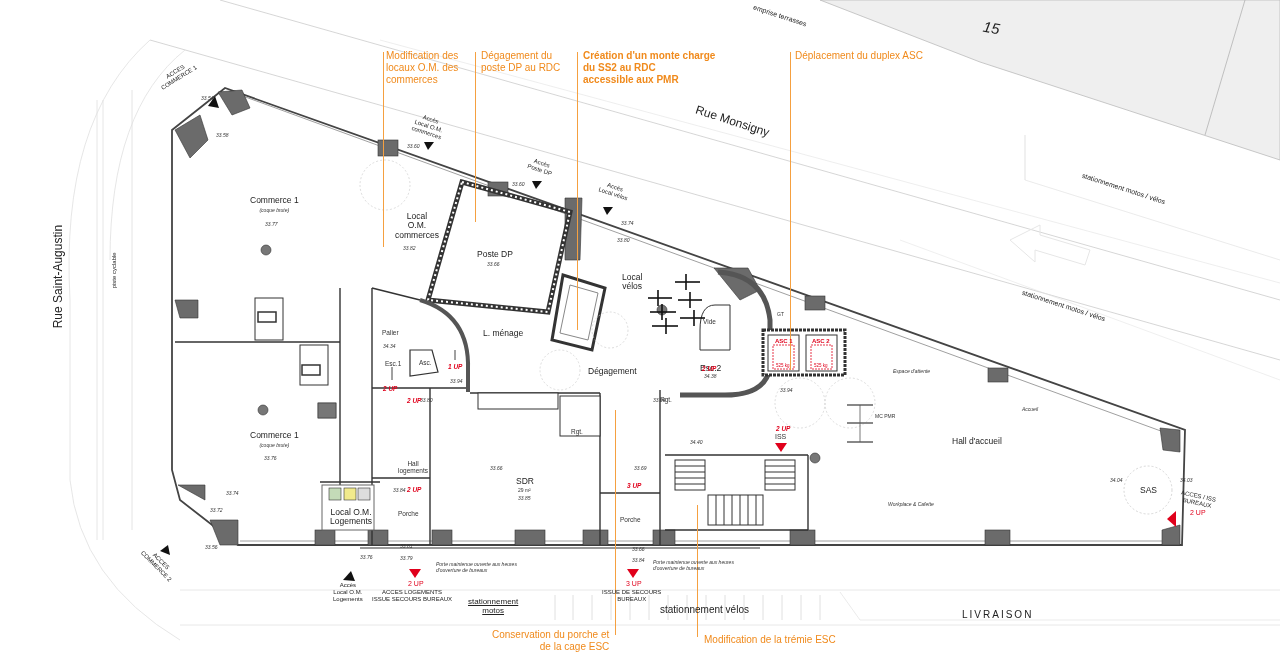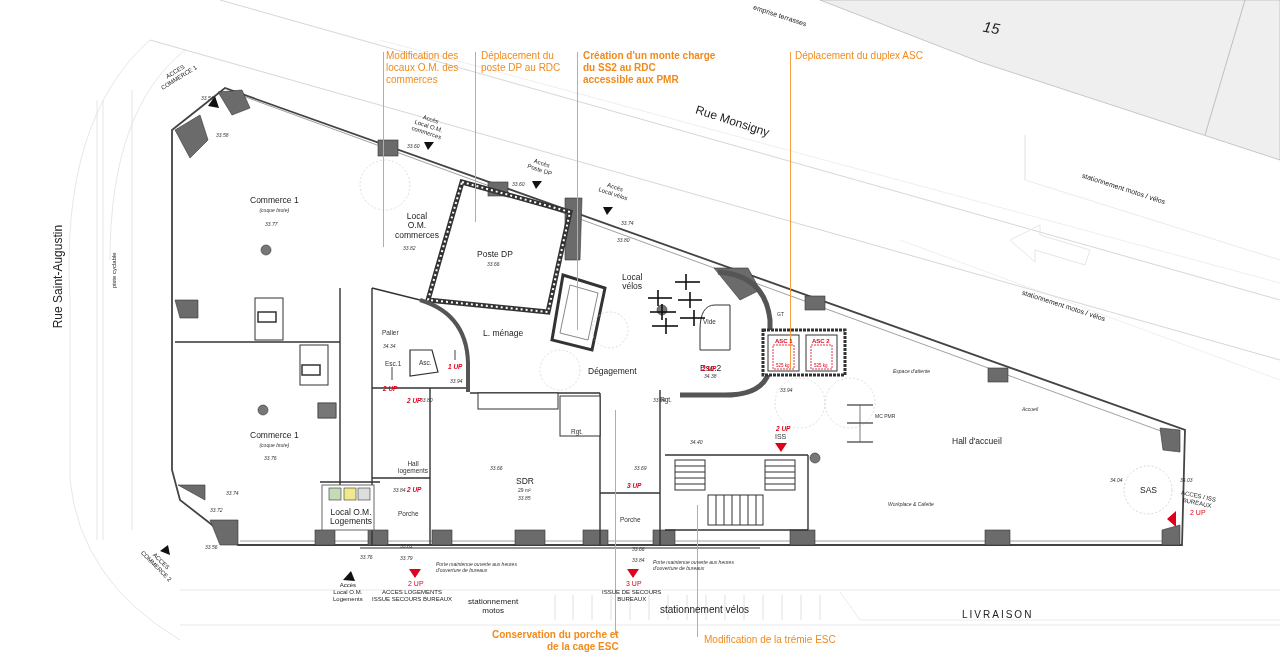--- a/index.html
+++ b/index.html
@@ -225,38 +225,38 @@
 <div class="orange-line" style="left:383px;top:52px;height:195px;"></div>
 <div class="orange-line" style="left:475px;top:52px;height:170px;"></div>
 <div class="orange-line" style="left:577px;top:52px;height:278px;"></div>
 <div class="orange-line" style="left:790px;top:52px;height:318px;"></div>
 <div class="orange-line" style="left:615px;top:410px;height:225px;"></div>
 <div class="orange-line" style="left:697px;top:505px;height:132px;"></div>
 
 <div class="note" style="left:386px;top:50px;">Modification des
 locaux O.M. des
 commerces</div>
-<div class="note" style="left:481px;top:50px;">Déplacement du
+<div class="note" style="left:481px;top:50px;">Dégagement du
 poste DP au RDC</div>
 <div class="note" style="left:583px;top:50px;font-weight:bold;">Création d'un monte charge
 du SS2 au RDC
 accessible aux PMR</div>
 <div class="note" style="left:795px;top:50px;">Déplacement du duplex ASC</div>
-<div class="note" style="left:492px;top:629px;text-align:right;font-weight:bold;">Conservation du porche et
+<div class="note" style="left:492px;top:629px;text-align:right;">Conservation du porche et
 de la cage ESC</div>
 <div class="note" style="left:704px;top:634px;">Modification de la trémie ESC</div>
 
 <div class="lbl" style="left:983px;top:20px;font-size:15px;font-style:italic;transform:rotate(10deg);">15</div>
 <div class="lbl" style="left:752px;top:12px;font-size:7px;transform:rotate(18deg);">emprise terrasses</div>
 <div class="lbl street" style="left:694px;top:115px;transform:rotate(18deg);">Rue Monsigny</div>
 <div class="lbl street" style="left:7px;top:270px;transform:rotate(-90deg);">Rue Saint-Augustin</div>
 <div class="lbl" style="left:96px;top:267px;font-size:6px;transform:rotate(-90deg);">piste cyclable</div>
 <div class="lbl" style="left:1080px;top:185px;font-size:7px;transform:rotate(18deg);">stationnement motos / vélos</div>
 <div class="lbl" style="left:1020px;top:302px;font-size:7px;transform:rotate(18deg);">stationnement motos / vélos</div>
-<div class="lbl" style="left:468px;top:598px;font-size:8px;text-align:center;white-space:pre;">stationnement
+<div class="lbl" style="left:468px;top:598px;font-size:8px;text-align:center;white-space:pre;text-decoration:underline;">stationnement
 motos</div>
 <div class="lbl" style="left:660px;top:604px;font-size:10px;">stationnement vélos</div>
 <div class="lbl" style="left:962px;top:609px;font-size:10px;letter-spacing:2px;">LIVRAISON</div>
 
 <div class="lbl room" style="left:250px;top:196px;"><span>Commerce 1</span><br><span class="tiny">(coque brute)</span></div>
 <div class="lbl tiny" style="left:265px;top:222px;">33.77</div>
 
 <div class="lbl room" style="left:395px;top:212px;white-space:pre;">Local
 O.M.
 commerces</div>

